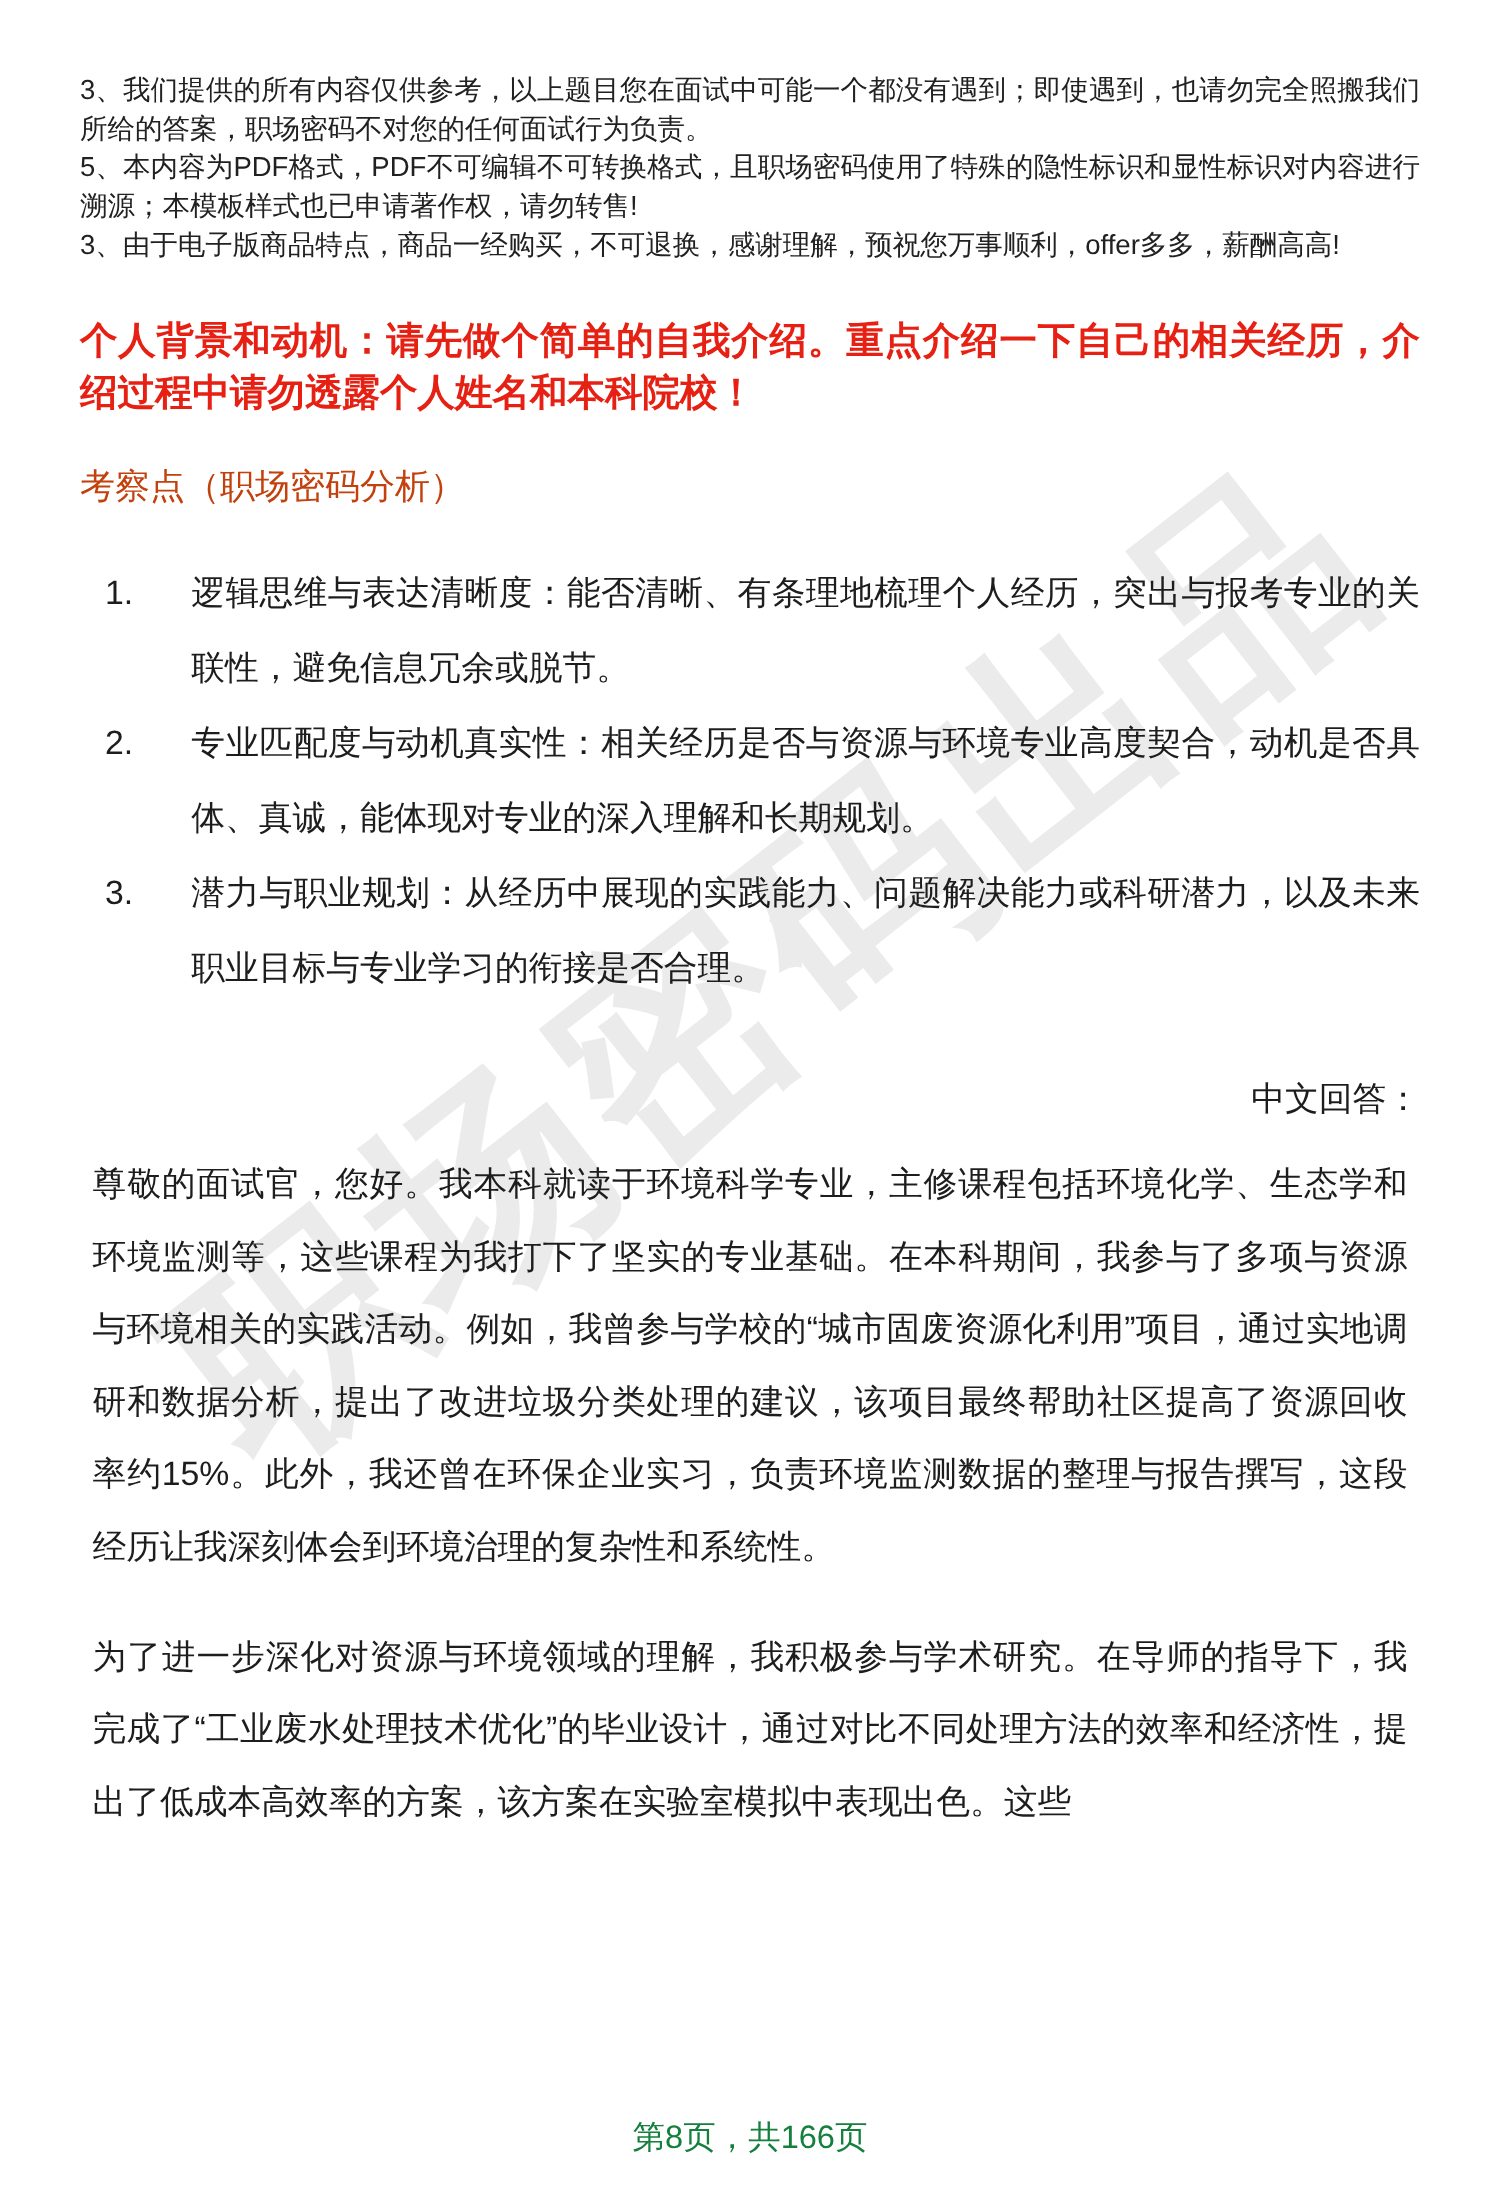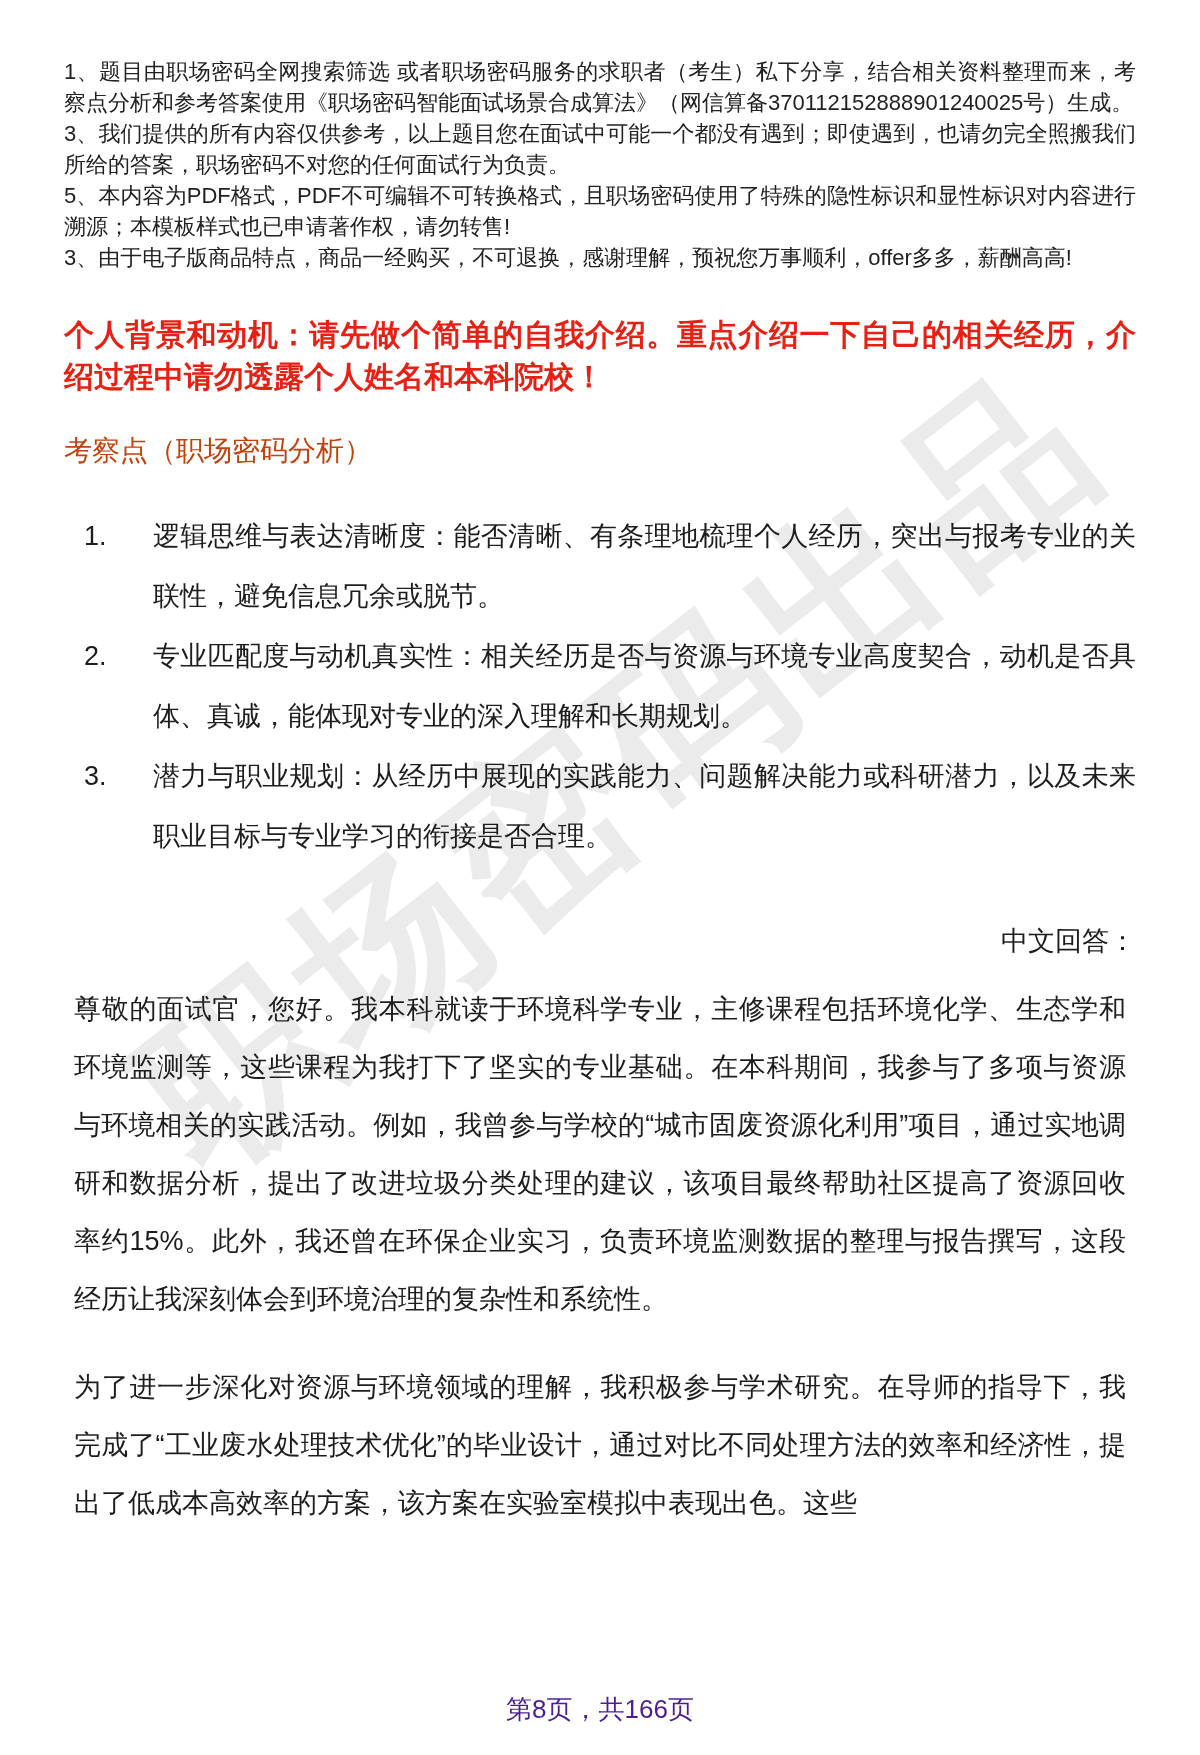--- a/index.html
+++ b/index.html
@@ -96,35 +96,34 @@
   .answer-paragraph + .answer-paragraph {
     margin-top: 30px;
   }
   .footer {
     position: absolute;
     left: 0;
     right: 0;
     bottom: 28px;
     text-align: center;
     font-size: 26px;
-    color: #4c1d95;
+    color: #15803d;
     z-index: 1;
   }
 </style>
 </head>
 <body>
 
 <div class="page">
 
   <div class="watermark">职场密码出品</div>
 
   <div class="content">
 
     <div class="disclaimer">
-      <p>1、题目由职场密码全网搜索筛选 或者职场密码服务的求职者（考生）私下分享，结合相关资料整理而来，考察点分析和参考答案使用《职场密码智能面试场景合成算法》（网信算备370112152888901240025号）生成。</p>
       <p>3、我们提供的所有内容仅供参考，以上题目您在面试中可能一个都没有遇到；即使遇到，也请勿完全照搬我们所给的答案，职场密码不对您的任何面试行为负责。</p>
       <p>5、本内容为PDF格式，PDF不可编辑不可转换格式，且职场密码使用了特殊的隐性标识和显性标识对内容进行溯源；本模板样式也已申请著作权，请勿转售!</p>
       <p>3、由于电子版商品特点，商品一经购买，不可退换，感谢理解，预祝您万事顺利，offer多多，薪酬高高!</p>
     </div>
 
     <div class="question-heading">个人背景和动机：请先做个简单的自我介绍。重点介绍一下自己的相关经历，介绍过程中请勿透露个人姓名和本科院校！</div>
 
     <div class="analysis-heading">考察点（职场密码分析）</div>
 
     <div class="analysis-list">

